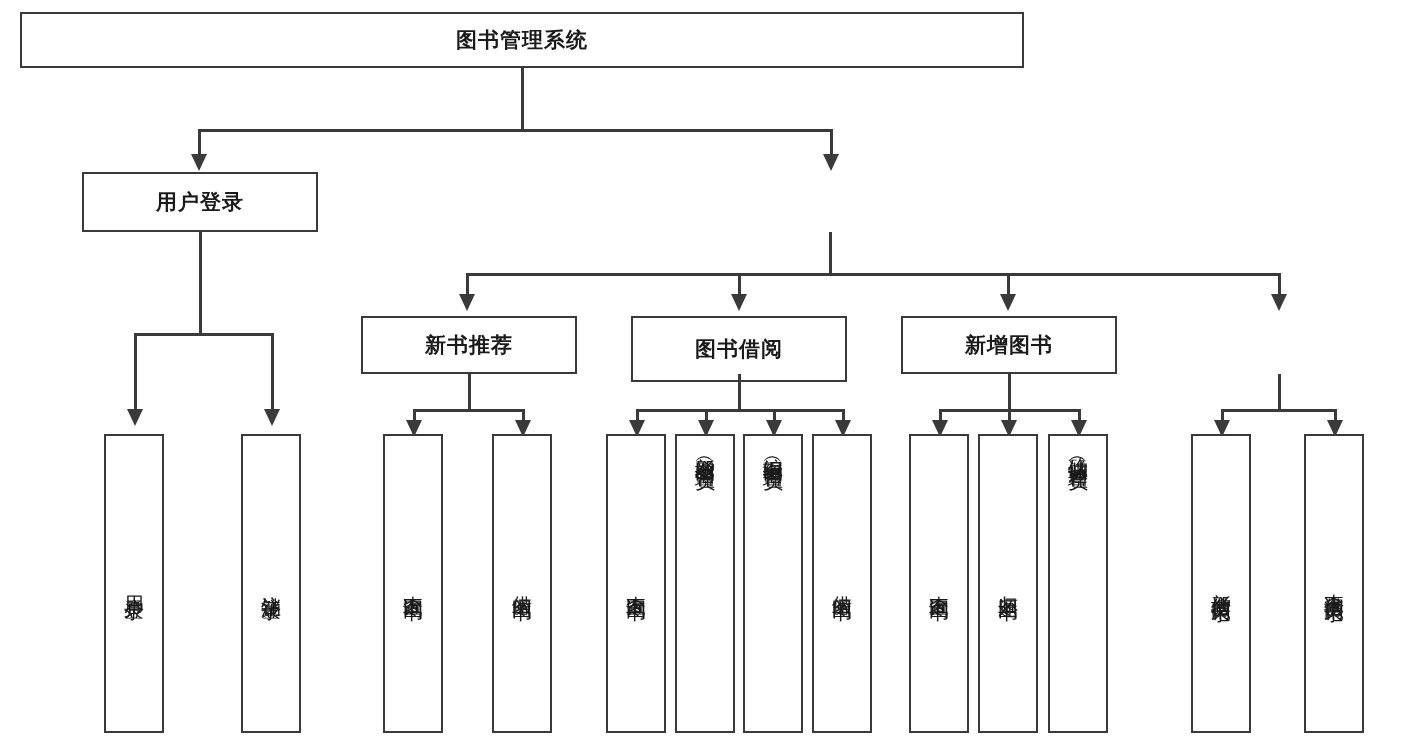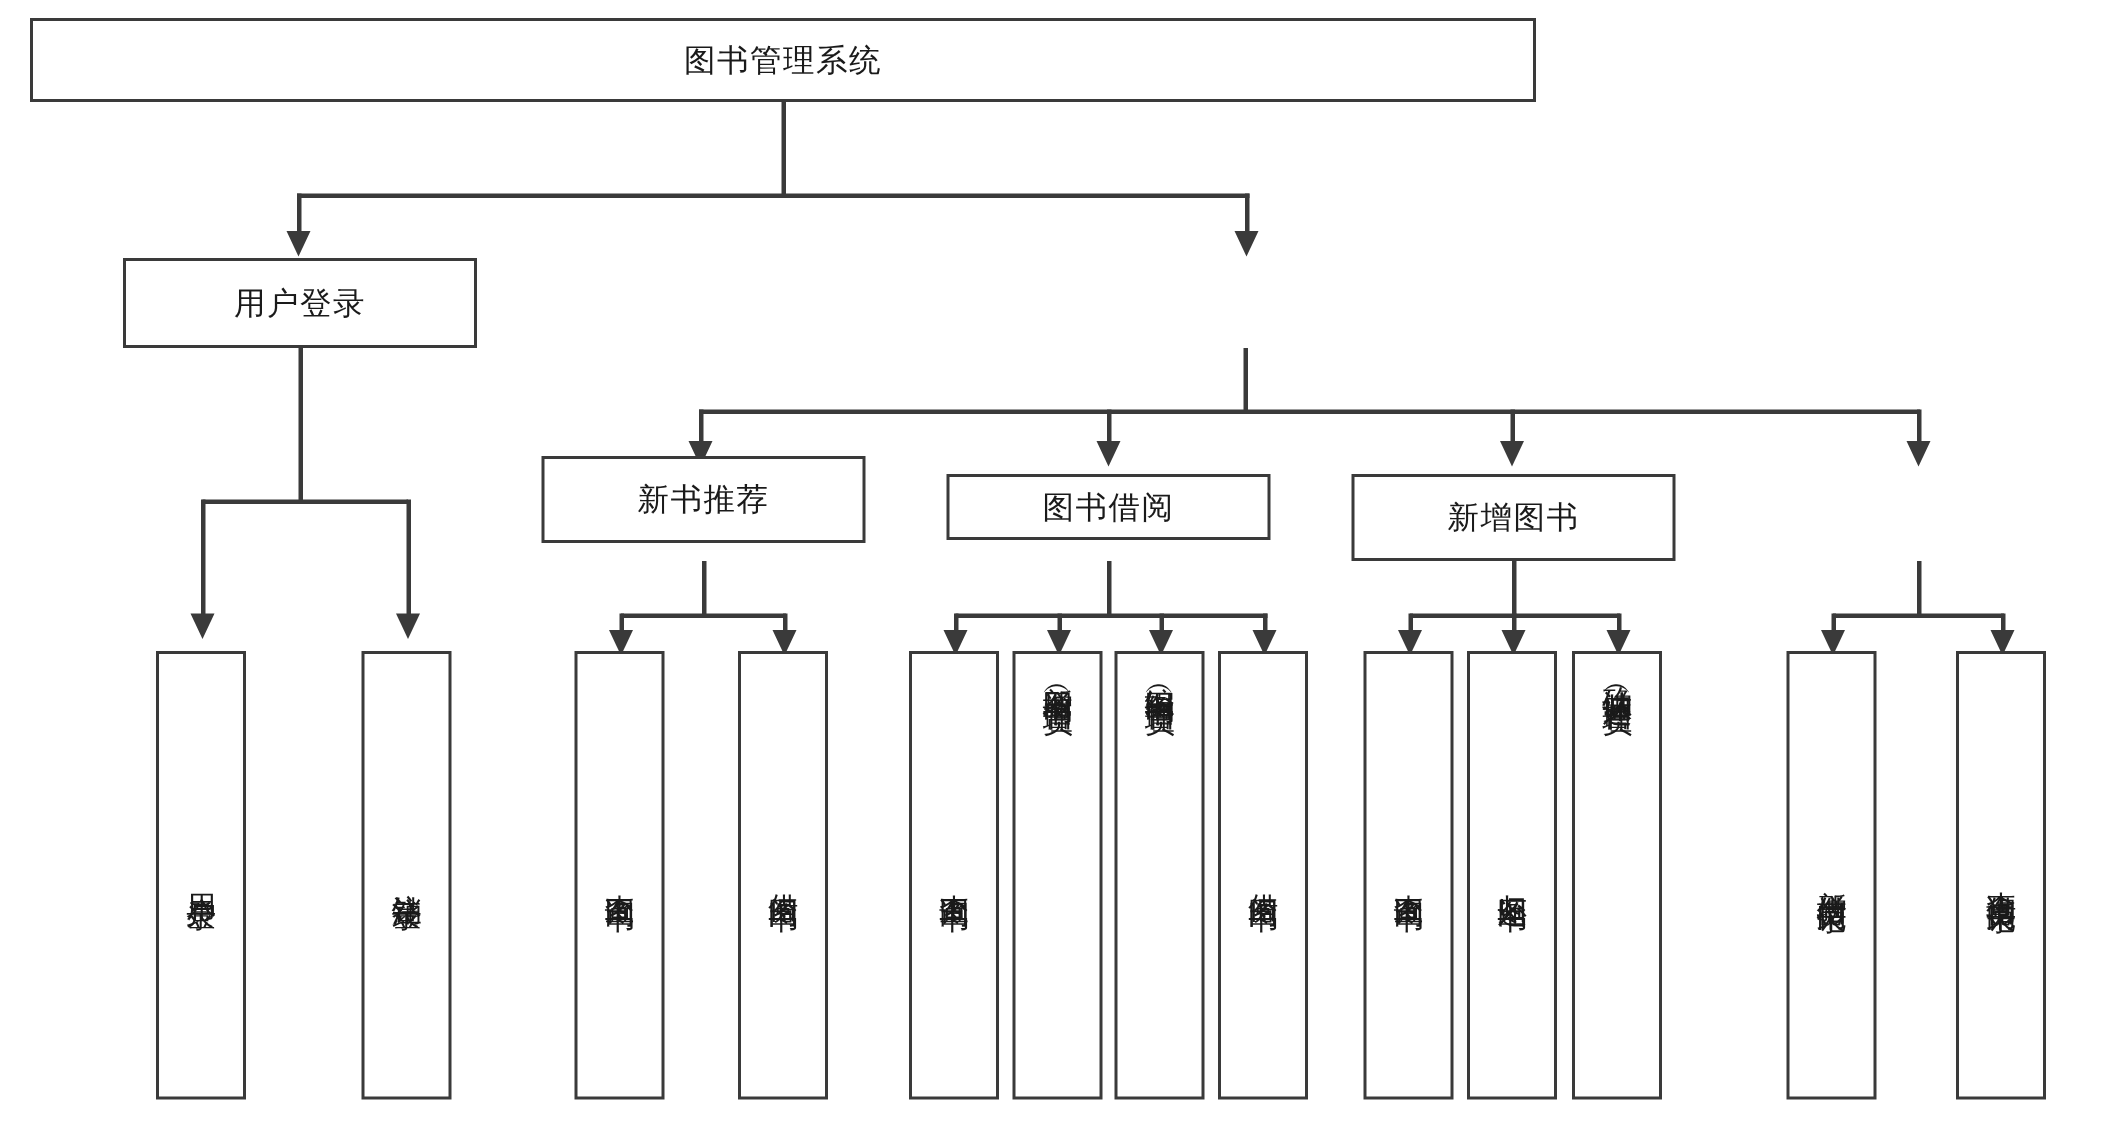--- a/index.html
+++ b/index.html
@@ -27,20 +27,21 @@
     display: flex;
     align-items: center;
     justify-content: center;
     color: #1a1a1a;
   }
   .node.root,
   .node.lvl2,
   .node.lvl3 {
     font-size: 21px;
     letter-spacing: 1px;
+    font-weight: bold;
   }
   .node .label-h {
     display: block;
     white-space: nowrap;
     line-height: 1;
   }
   
   .node.leaf {
     align-items: flex-start;
     justify-content: center;
@@ -124,24 +125,24 @@
   <div class="hline" style="left:466px; top:273px; width:814px;"></div>
   <div class="vline" style="left:466px; top:273px; height:22px;"></div>
   <div class="arrow" style="left:459px; top:294px;"></div>
   <div class="vline" style="left:738px; top:273px; height:22px;"></div>
   <div class="arrow" style="left:731px; top:294px;"></div>
   <div class="vline" style="left:1007px; top:273px; height:22px;"></div>
   <div class="arrow" style="left:1000px; top:294px;"></div>
   <div class="vline" style="left:1278px; top:273px; height:22px;"></div>
   <div class="arrow" style="left:1271px; top:294px;"></div>
 
-  <div class="node lvl3" style="left:361px; top:304px; width:216px; height:58px;">
+  <div class="node lvl3" style="left:361px; top:316px; width:216px; height:58px;">
     <span class="label-h">新书推荐</span>
   </div>
-  <div class="node lvl3" style="left:631px; top:316px; width:216px; height:44px;text-align:center;">
+  <div class="node lvl3" style="left:631px; top:316px; width:216px; height:66px;text-align:center;">
     <span class="label-h">图书借阅</span>
   </div>
   <div class="node lvl3" style="left:901px; top:316px; width:216px; height:58px;">
     <span class="label-h">新增图书</span>
   </div>
 
   <div class="vline" style="left:468px; top:374px; height:37px;"></div>
   <div class="hline" style="left:414px; top:409px; width:110px;"></div>
   <div class="vline" style="left:413px; top:409px; height:12px;"></div>
   <div class="arrow" style="left:406px; top:420px;"></div>

